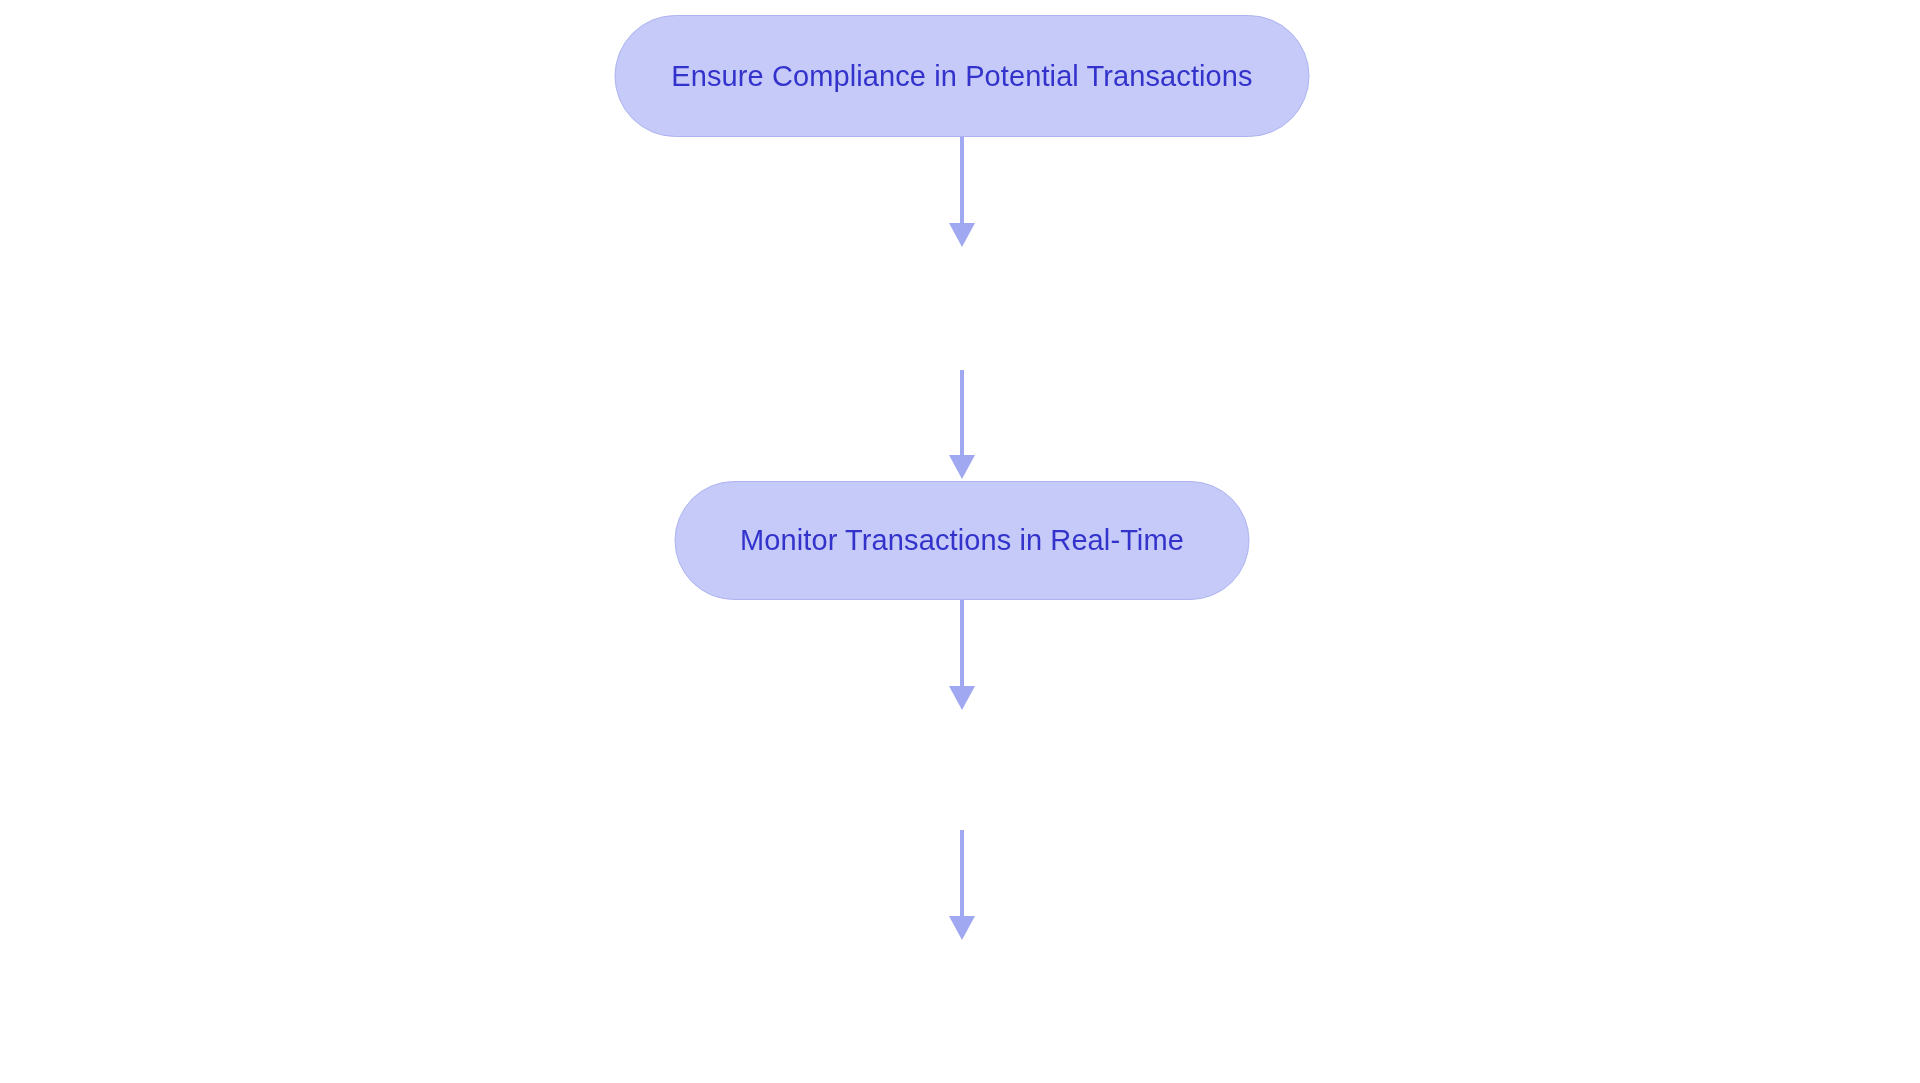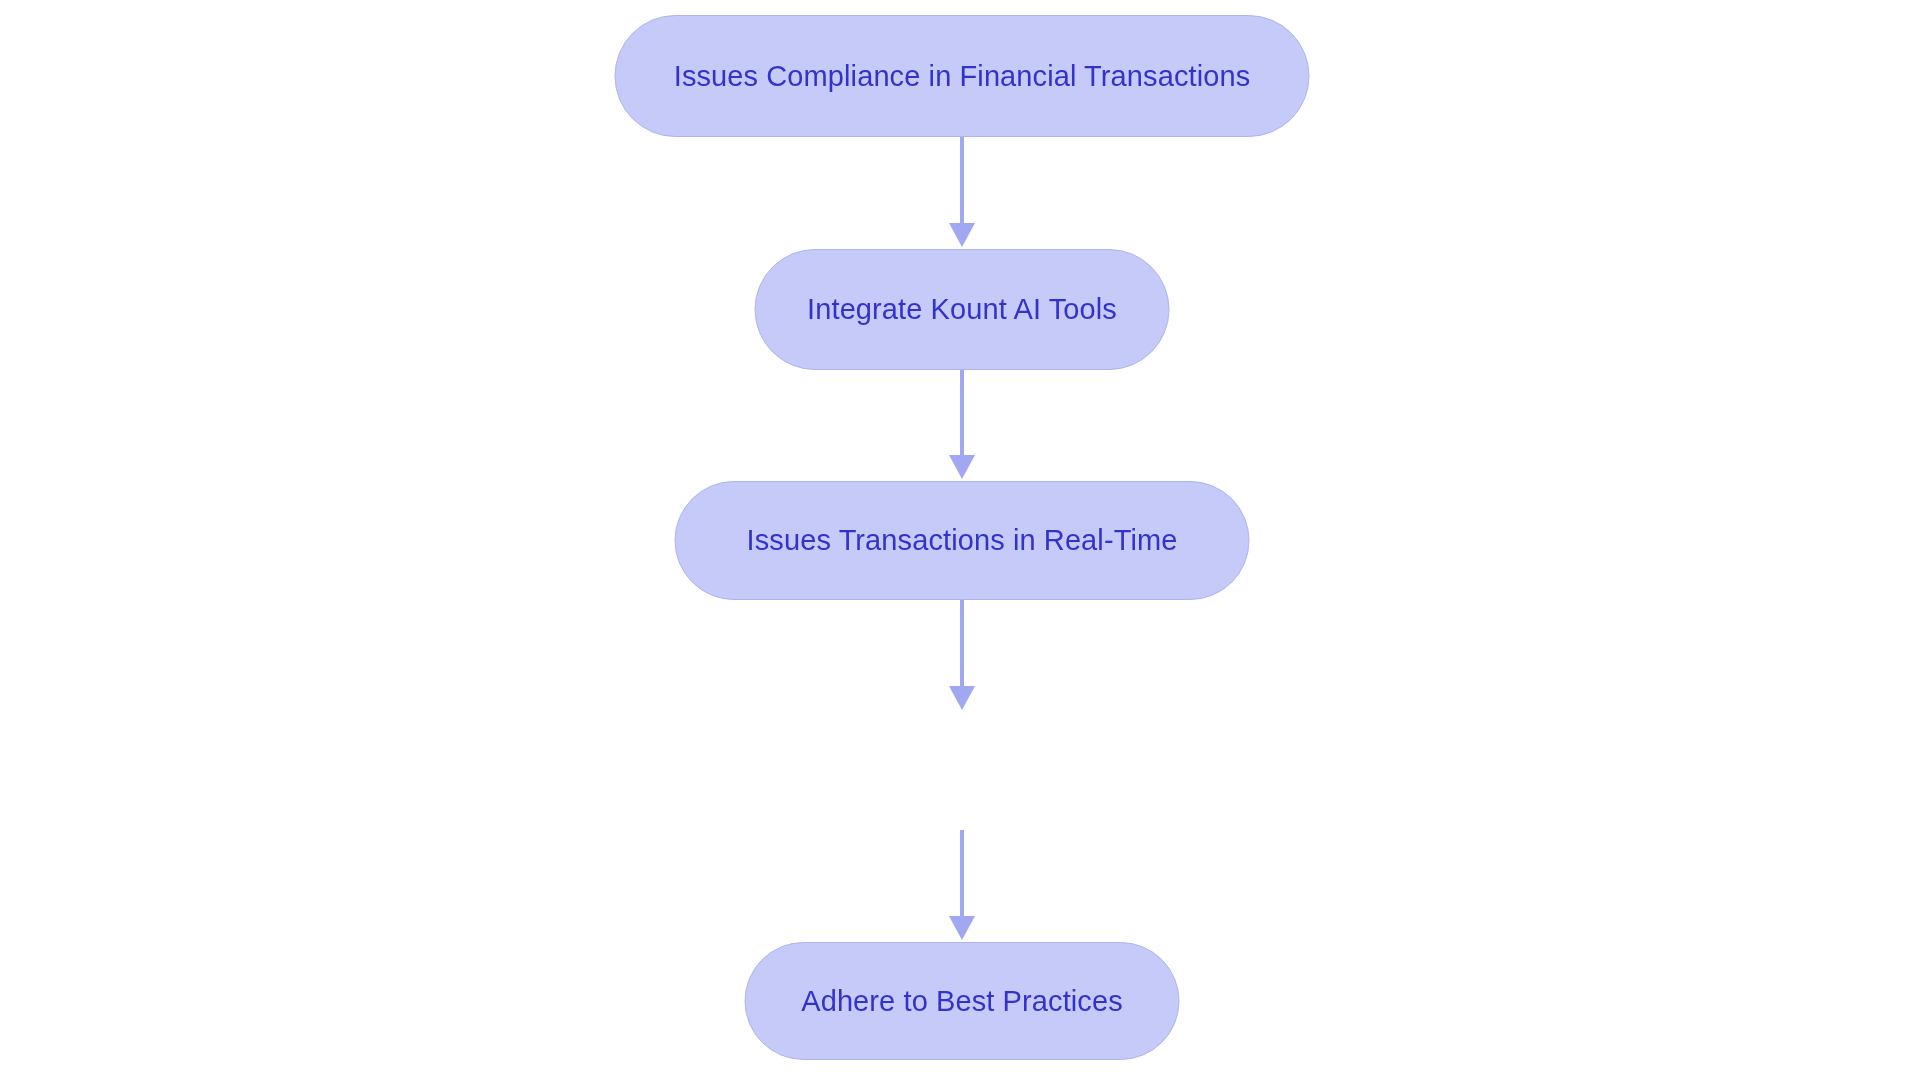--- a/index.html
+++ b/index.html
@@ -54,57 +54,51 @@
     display: block;
     overflow: visible;
   }
 </style>
 </head>
 <body>
 
 <div id="flowchart-canvas">
 
   <div class="node" style="left:962px; top:15px; width:695px; height:122px;">
-    <span class="node-label">Issues Compliance in Financial Transactions</span>
+    <span class="node-label">Ensure Compliance in Potential Transactions</span>
   </div>
 
   <div class="connector" style="left:962px; top:137px; width:30px; height:112px;">
     <svg width="30" height="112" viewBox="0 0 30 112" aria-hidden="true">
       <line x1="15" y1="0" x2="15" y2="88" stroke="#9FA8F0" stroke-width="4"></line>
       <polygon points="2,86 28,86 15,110" fill="#9FA8F0"></polygon>
     </svg>
   </div>
 
-  <div class="node" style="left:962px; top:249px; width:415px; height:121px;">
-    <span class="node-label">Integrate Kount AI Tools</span>
-  </div>
 
   <div class="connector" style="left:962px; top:370px; width:30px; height:111px;">
     <svg width="30" height="111" viewBox="0 0 30 111" aria-hidden="true">
       <line x1="15" y1="0" x2="15" y2="87" stroke="#9FA8F0" stroke-width="4"></line>
       <polygon points="2,85 28,85 15,109" fill="#9FA8F0"></polygon>
     </svg>
   </div>
 
   <div class="node" style="left:962px; top:481px; width:575px; height:119px;">
-    <span class="node-label">Issues Transactions in Real-Time</span>
+    <span class="node-label">Monitor Transactions in Real-Time</span>
   </div>
 
   <div class="connector" style="left:962px; top:600px; width:30px; height:112px;">
     <svg width="30" height="112" viewBox="0 0 30 112" aria-hidden="true">
       <line x1="15" y1="0" x2="15" y2="88" stroke="#9FA8F0" stroke-width="4"></line>
       <polygon points="2,86 28,86 15,110" fill="#9FA8F0"></polygon>
     </svg>
   </div>
 
 
   <div class="connector" style="left:962px; top:830px; width:30px; height:112px;">
     <svg width="30" height="112" viewBox="0 0 30 112" aria-hidden="true">
       <line x1="15" y1="0" x2="15" y2="88" stroke="#9FA8F0" stroke-width="4"></line>
       <polygon points="2,86 28,86 15,110" fill="#9FA8F0"></polygon>
     </svg>
   </div>
 
-  <div class="node" style="left:962px; top:942px; width:435px; height:118px;">
-    <span class="node-label">Adhere to Best Practices</span>
-  </div>
 
 </div>
 
 </body></html>

